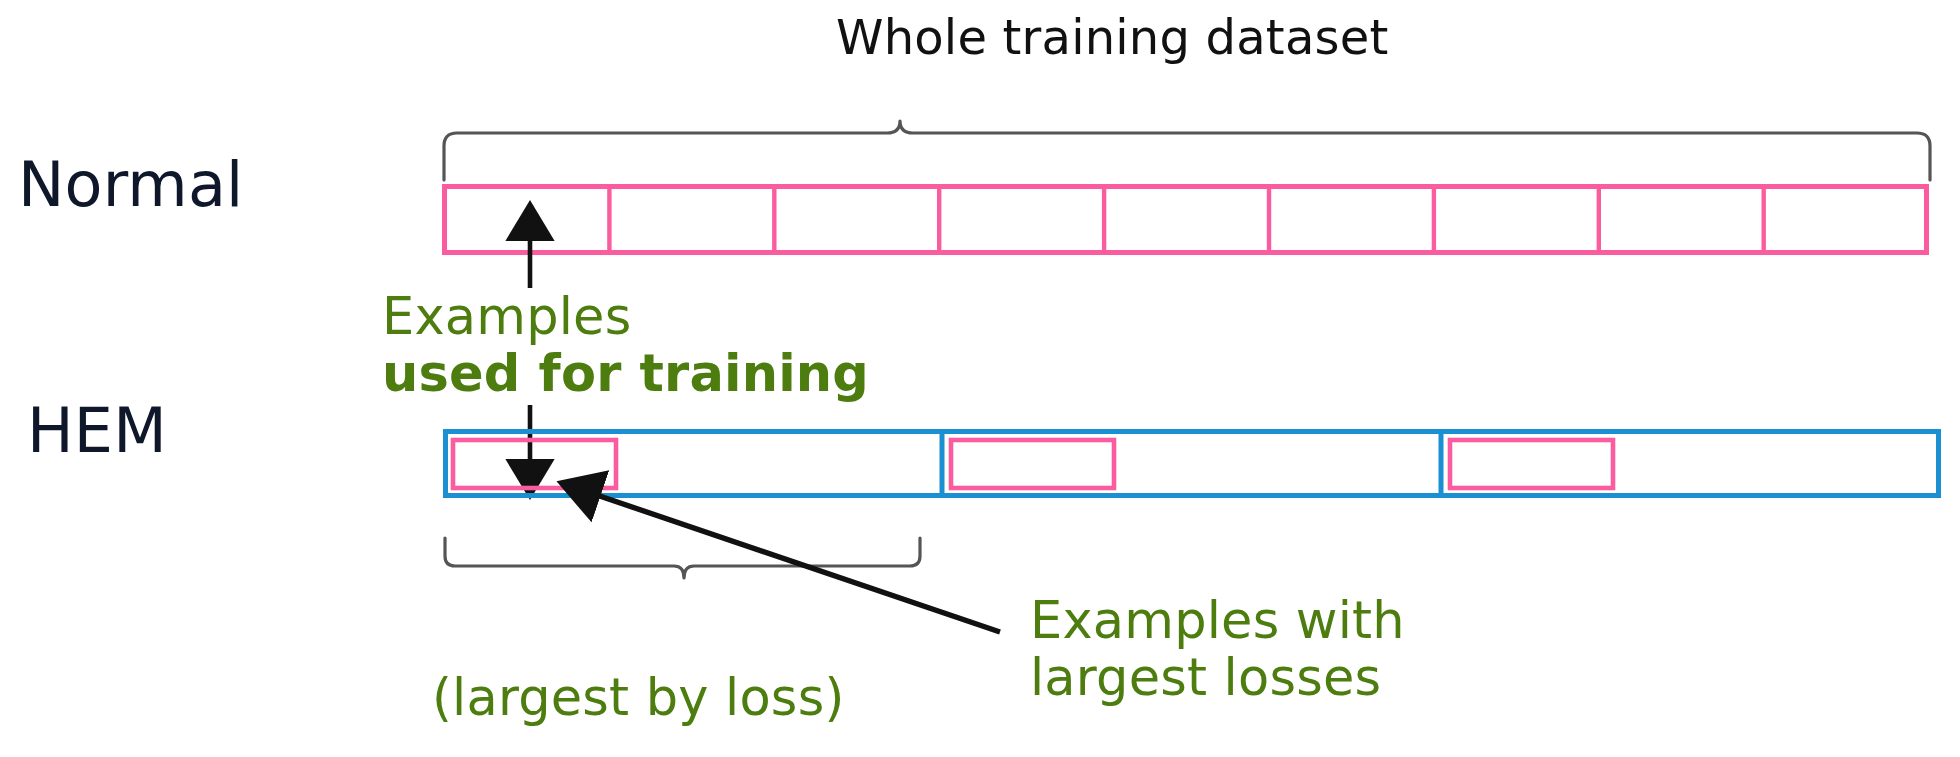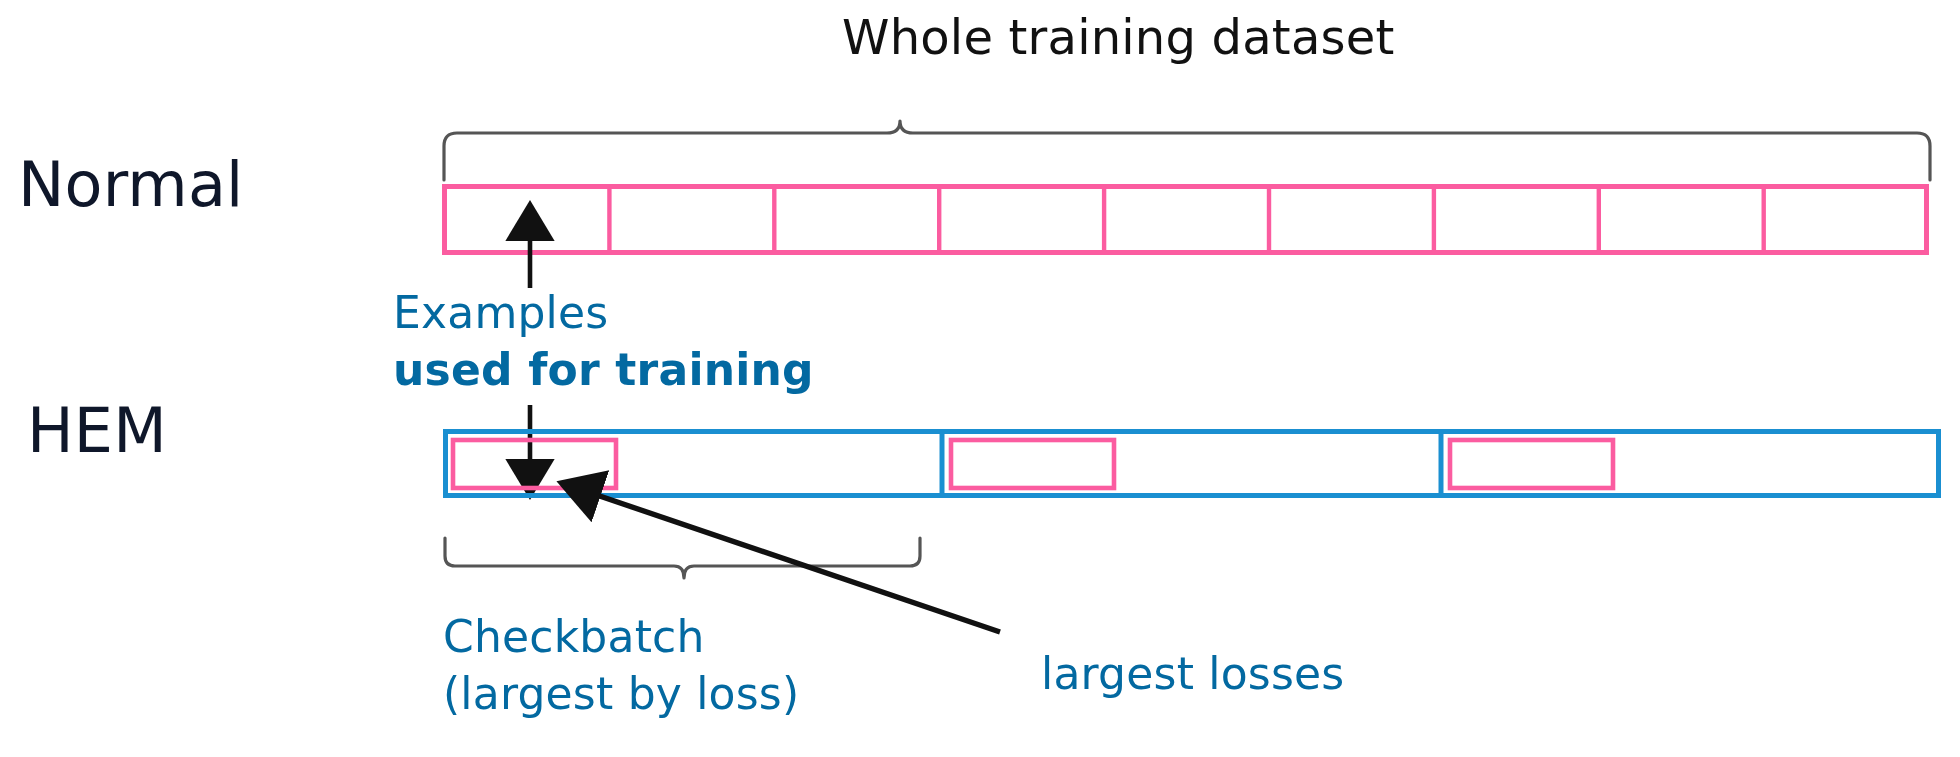--- a/index.html
+++ b/index.html
@@ -9,21 +9,21 @@
     font-family:"DejaVu Sans","Liberation Sans",sans-serif;
     color:#1a1a1a;
     overflow:hidden;
   }
   #stage{position:relative;width:1960px;height:757px;background:#fff;}
   #stage svg{position:absolute;left:0;top:0;width:1960px;height:757px;pointer-events:none;}
   .txt{position:absolute;white-space:pre;line-height:1.14;letter-spacing:0.2px;}
 
   .row-label{font-size:62px;color:#0f172a;}
   .title-label{font-size:48px;color:#111;}
-  .note-label{font-size:44px;color:#0369a1;margin-left:11px;}
+  .note-label{font-size:51px;color:#4d7c0f;}
 </style>
 </head>
 <body>
 
 <div id="stage">
 
   <svg viewBox="0 0 1960 757" xmlns="http://www.w3.org/2000/svg">
     <defs>
       <marker id="arrowUp" markerWidth="14" markerHeight="14" refX="4.2" refY="7" orient="auto" markerUnits="strokeWidth">
         <path d="M0,1.6 L9,7 L0,12.4 Z" fill="#111"></path>
@@ -79,27 +79,27 @@
     <g>
       <path d="M 445,538 L 445,556 Q 445,566 455,566 L 674,566 Q 684,566 684,578
                Q 684,566 694,566 L 910,566 Q 920,566 920,556 L 920,538" fill="none" stroke="#555" stroke-width="3.2" stroke-linecap="round" stroke-linejoin="round"></path>
     </g>
 
     <g>
       <line x1="1000" y1="632" x2="582" y2="490" stroke="#111" stroke-width="5.4" marker-end="url(#arrowDiag)"></line>
     </g>
   </svg>
 
-  <div class="txt title-label" style="left:836px;top:10px;margin-left:6px;">Whole training dataset</div>
+  <div class="txt title-label" style="left:836px;top:10px;">Whole training dataset</div>
 
   <div class="txt row-label" style="left:18px;top:150px;">Normal</div>
 
   <div class="txt row-label" style="left:18px;top:396px;margin-left:9px;">HEM</div>
 
   <div class="txt note-label" style="left:382px;top:288px;">Examples</div>
   <div class="txt note-label" style="left:382px;top:345px;font-weight:bold;">used for training</div>
 
-  <div class="txt note-label" style="left:432px;top:612px;">Checkbatch</div>
   <div class="txt note-label" style="left:432px;top:669px;">(largest by loss)</div>
 
+  <div class="txt note-label" style="left:1030px;top:592px;">Examples with</div>
   <div class="txt note-label" style="left:1030px;top:649px;">largest losses</div>
 
 </div>
 
 </body></html>

